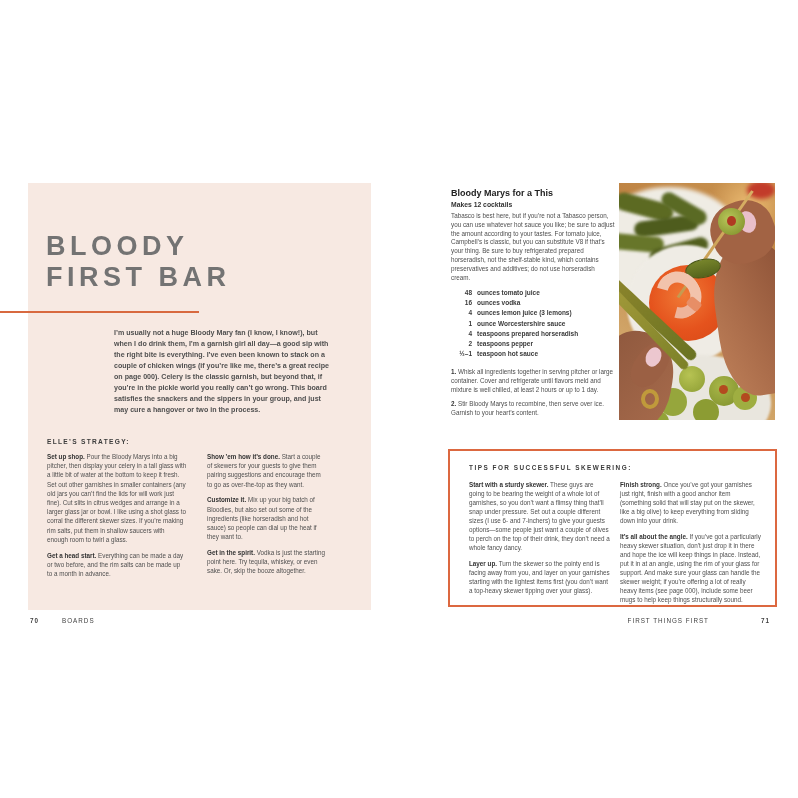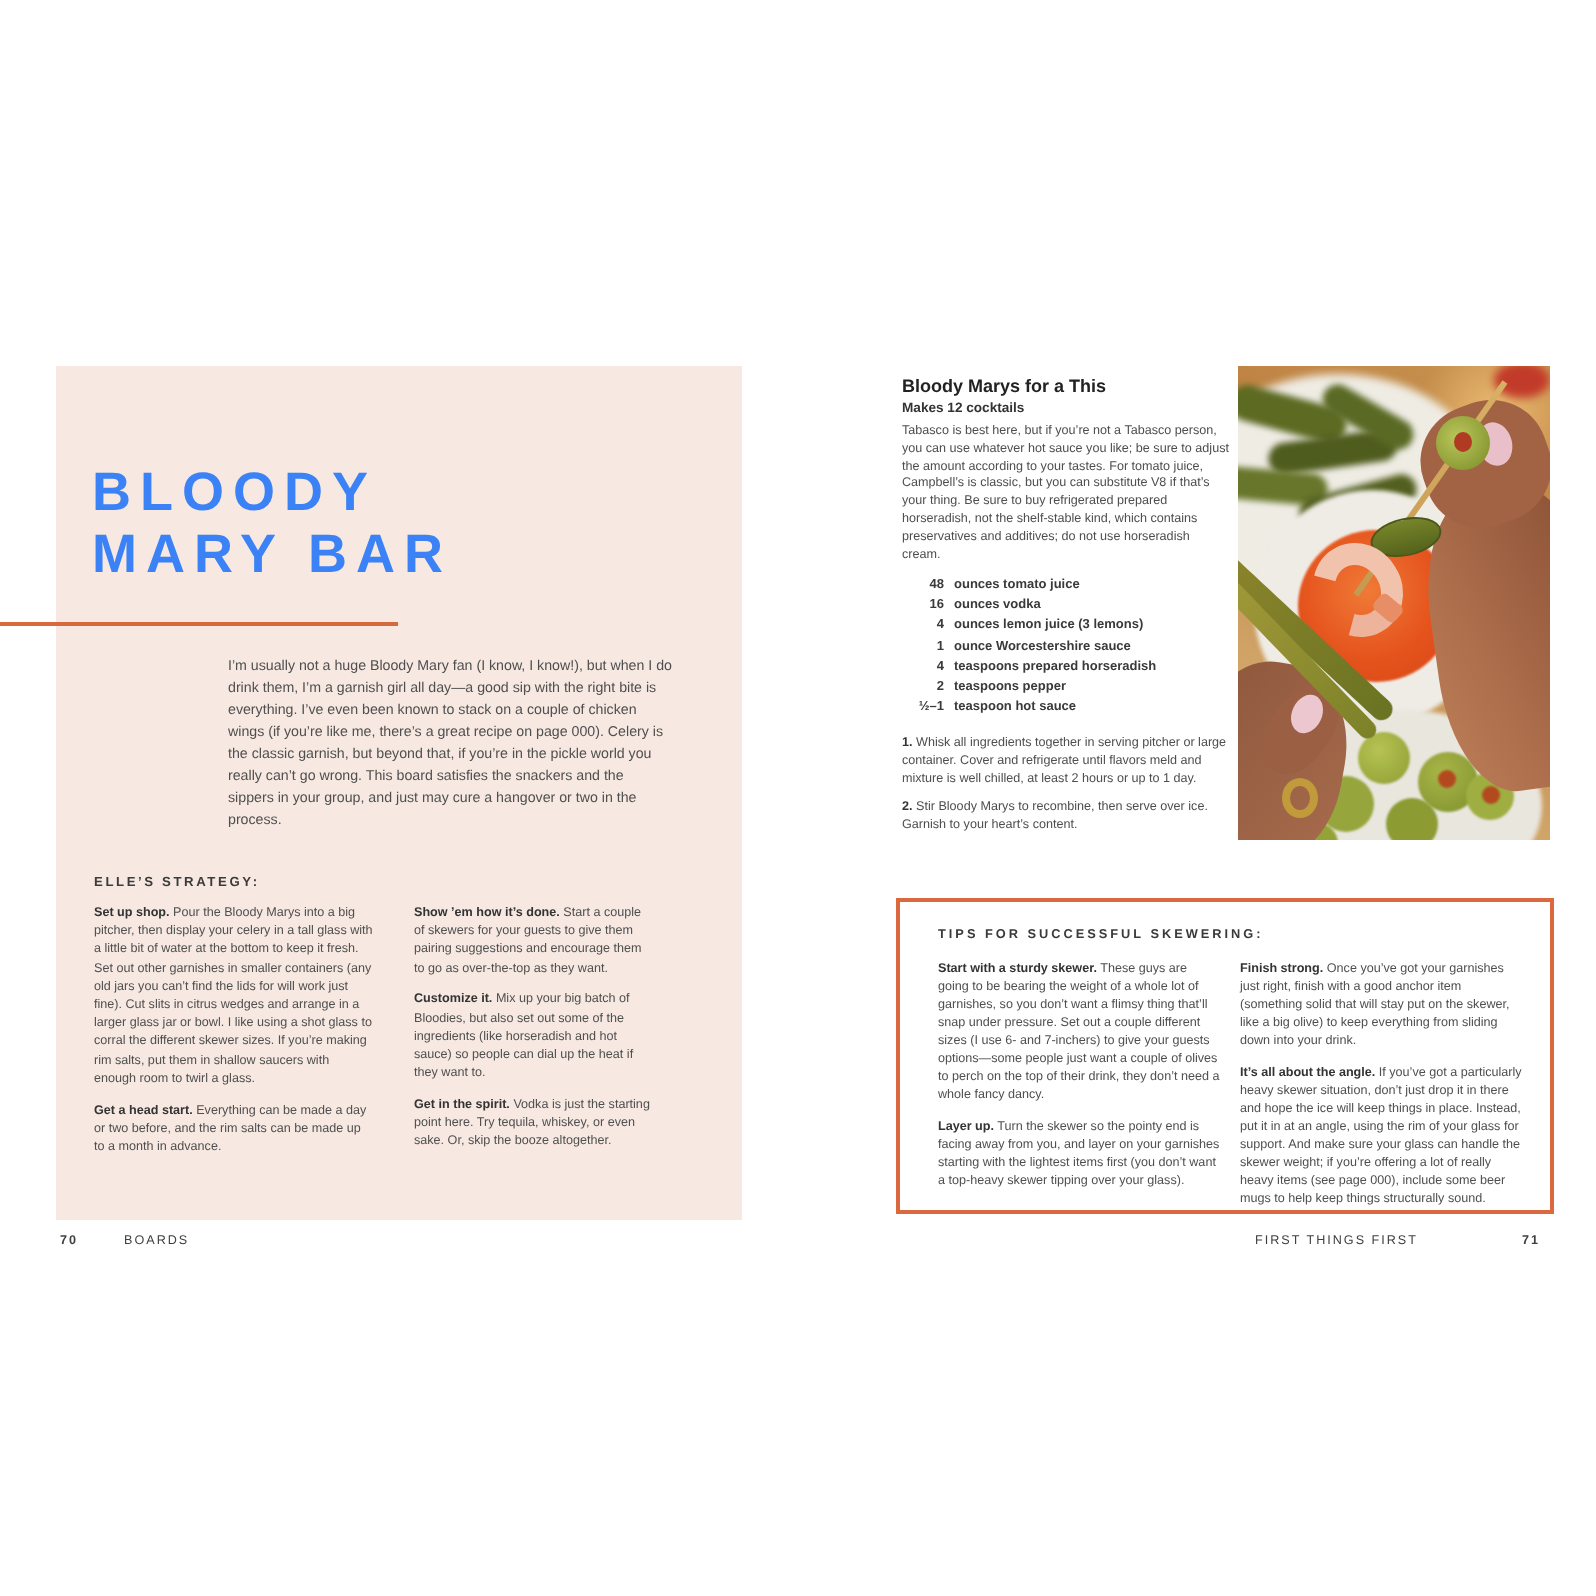--- a/index.html
+++ b/index.html
@@ -5,25 +5,25 @@
   html,body{margin:0;padding:0;background:#ffffff;}
   .canvas{
     position:relative;width:798px;height:798px;background:#ffffff;
     font-family:"Liberation Sans", sans-serif;color:#4e4e4e;overflow:hidden;
   }
   
   .pink-block{position:absolute;left:28px;top:183px;width:343px;height:427px;background:#f7e9e2;}
   .accent-rule{position:absolute;left:0;top:311px;width:199px;height:2px;background:#d8693f;}
   .chapter-title{
     position:absolute;left:46px;top:231px;font-size:27px;line-height:31px;
-    font-weight:bold;letter-spacing:4.5px;color:#3b82f6;
+    font-weight:bold;letter-spacing:4.5px;color:#737373;
   }
   .intro{
     position:absolute;left:114px;top:328px;width:222px;
-    font-size:7.1px;line-height:11px;color:#4f4f4f;
+    font-size:7.1px;line-height:11px;color:#4f4f4f;font-weight:bold;
   }
   .strategy-heading{
     position:absolute;left:47px;top:438px;font-size:6.6px;font-weight:bold;
     letter-spacing:1.3px;color:#3c3c3c;
   }
   .strategy-col{position:absolute;top:452px;font-size:6.3px;line-height:9.2px;color:#4f4f4f;}
   .strategy-col.c1{left:47px;width:140px;}
   .strategy-col.c2{left:207px;width:120px;}
   .strategy-col p{margin:0 0 6.5px 0;}
   .lead{font-weight:bold;color:#333;}
@@ -94,21 +94,21 @@
 </head>
 <body>
 
 <div class="canvas">
 
   <div class="pink-block"></div>
   <div class="accent-rule"></div>
 
   <div class="chapter-title">
     <div>BLOODY</div>
-    <div>MARY BAR</div>
+    <div>FIRST BAR</div>
   </div>
 
   <div class="intro">I’m usually not a huge Bloody Mary fan (I know, I know!), but when I do drink them, I’m a garnish girl all day—a good sip with the right bite is everything. I’ve even been known to stack on a couple of chicken wings (if you’re like me, there’s a great recipe on page 000). Celery is the classic garnish, but beyond that, if you’re in the pickle world you really can’t go wrong. This board satisfies the snackers and the sippers in your group, and just may cure a hangover or two in the process.</div>
 
   <div class="strategy-heading">ELLE’S STRATEGY:</div>
 
   <div class="strategy-col c1">
     <p><span class="lead">Set up shop.</span> <span>Pour the Bloody Marys into a big pitcher, then display your celery in a tall glass with a little bit of water at the bottom to keep it fresh. Set out other garnishes in smaller containers (any old jars you can’t find the lids for will work just fine). Cut slits in citrus wedges and arrange in a larger glass jar or bowl. I like using a shot glass to corral the different skewer sizes. If you’re making rim salts, put them in shallow saucers with enough room to twirl a glass.</span></p>
     <p><span class="lead">Get a head start.</span> <span>Everything can be made a day or two before, and the rim salts can be made up to a month in advance.</span></p>
   </div>

